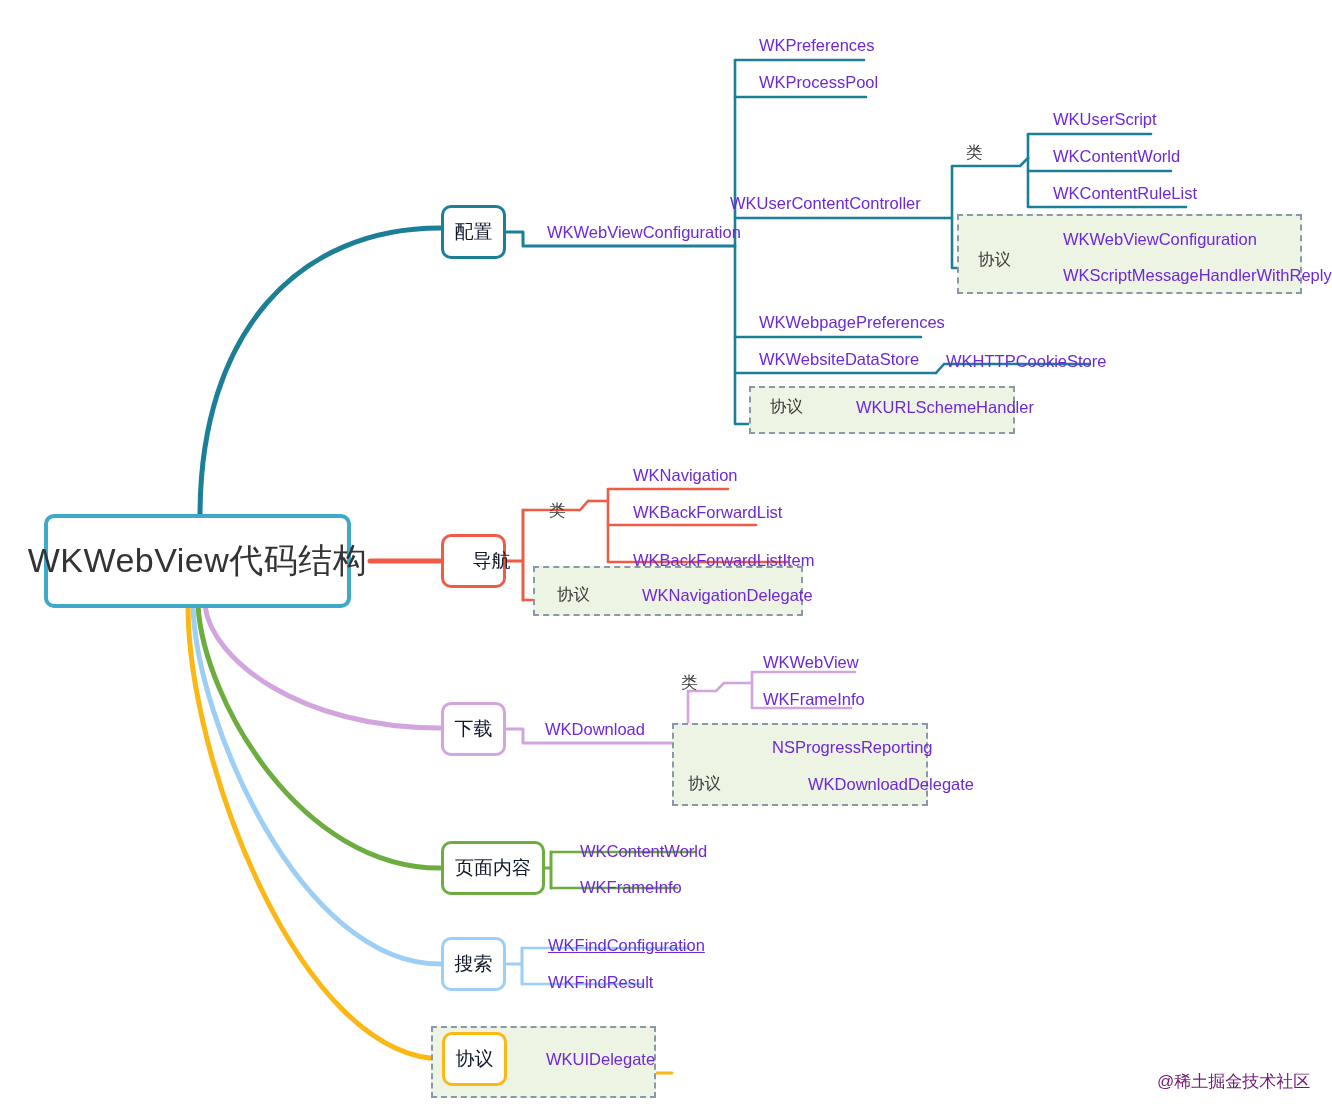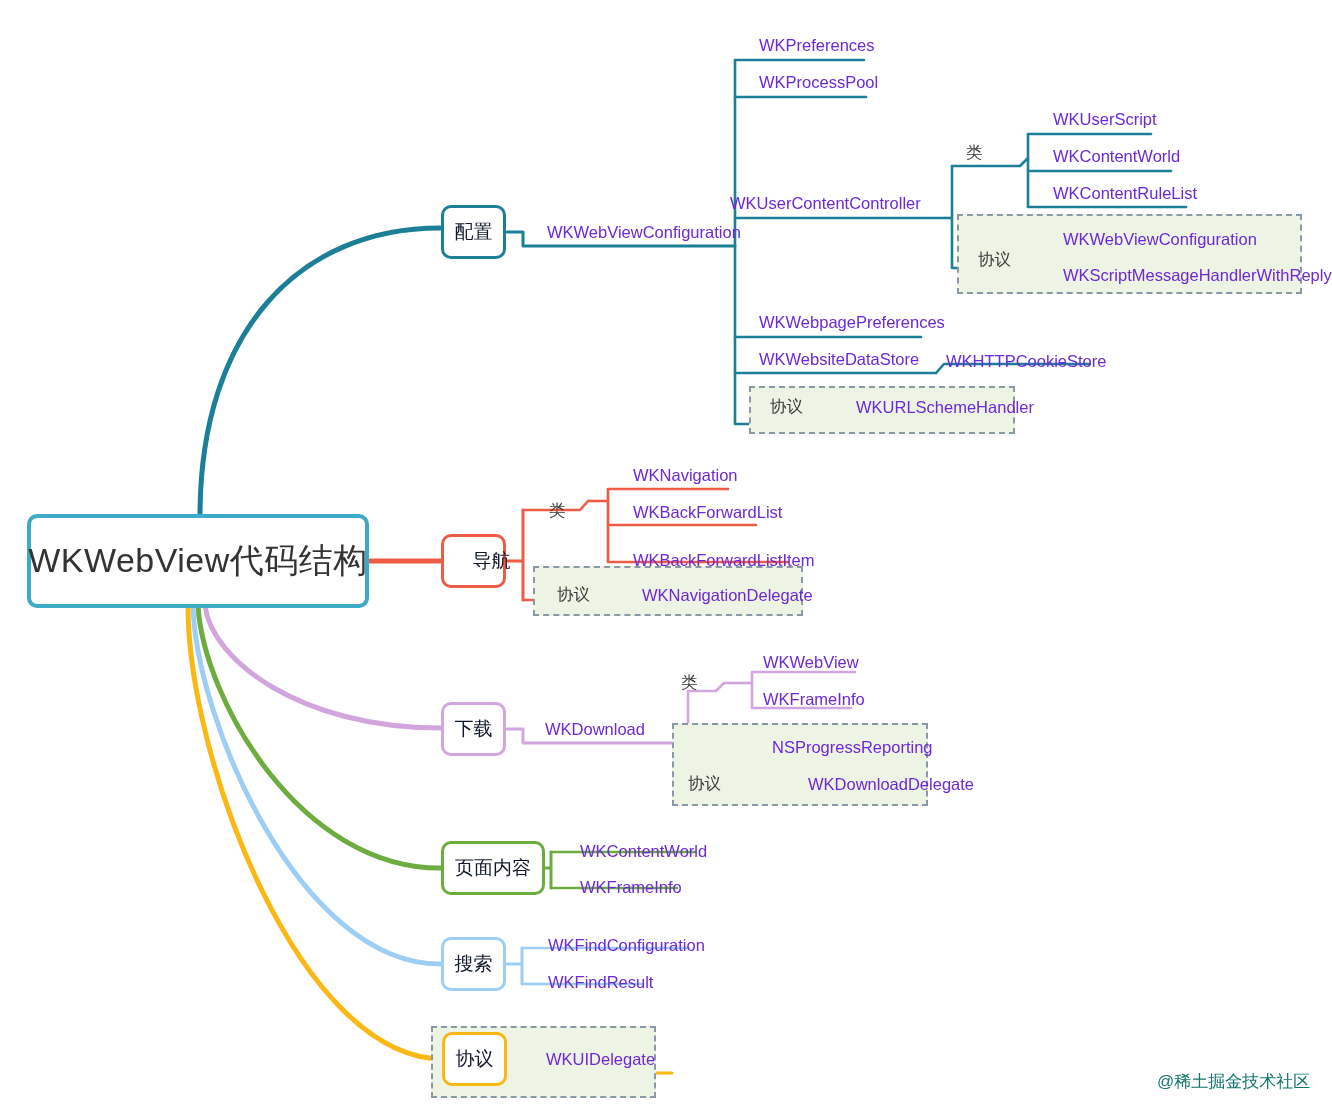--- a/index.html
+++ b/index.html
@@ -69,21 +69,21 @@
   .group-box {
     position: absolute;
     box-sizing: border-box;
     border: 2px dashed #8A99A8;
     background: #EEF4E3;
   }
   
   .watermark {
     position: absolute;
     font-size: 17px;
-    color: #0f766e;
+    color: #701a75;
     white-space: nowrap;
     text-align: center;
   }
 </style>
 </head>
 <body>
 
 <div id="canvas">
 
   <svg id="wires" viewBox="0 0 1332 1116">
@@ -160,21 +160,21 @@
     <path d="M 188 606 C 188 760 300 1059 443 1059" fill="none" stroke="#FBB713" stroke-width="5" stroke-linecap="round"></path>
     <path d="M 507 1059 L 521 1059 L 521 1073 L 672 1073" fill="none" stroke="#FBB713" stroke-width="3" stroke-linecap="round" stroke-linejoin="round"></path>
   </svg>
 
   <div class="group-box" style="left:957px; top:214px; width:345px; height:80px;"></div>
   <div class="group-box" style="left:749px; top:386px; width:266px; height:48px;"></div>
   <div class="group-box" style="left:533px; top:566px; width:270px; height:50px;"></div>
   <div class="group-box" style="left:672px; top:723px; width:256px; height:83px;"></div>
   <div class="group-box" style="left:431px; top:1026px; width:225px; height:72px;"></div>
 
-  <div class="node root" style="left:27px; top:514px; width:342px; height:94px;justify-content:center;">
+  <div class="node root" style="left:44px; top:514px; width:307px; height:94px;justify-content:center;">
     <span>WKWebView代码结构</span>
   </div>
 
   <div class="node branch" style="left:441px; top:205px; width:65px; height:54px; border-color:#1B7F97;">
     <span>配置</span>
   </div>
 
   <div class="node branch" style="left:441px; top:534px; width:65px; height:54px; border-color:#EE5C45;padding-left:36px;">
     <span>导航</span>
   </div>
@@ -227,20 +227,20 @@
   <div class="tag" style="left:681px; top:674px;">类</div>
   <div class="leaf" style="left:763px; top:654px;">WKWebView</div>
   <div class="leaf" style="left:763px; top:691px;">WKFrameInfo</div>
   <div class="tag" style="left:688px; top:775px;">协议</div>
   <div class="leaf" style="left:772px; top:739px;">NSProgressReporting</div>
   <div class="leaf" style="left:772px; top:776px;margin-left:36px;">WKDownloadDelegate</div>
 
   <div class="leaf" style="left:580px; top:843px;">WKContentWorld</div>
   <div class="leaf" style="left:580px; top:879px;">WKFrameInfo</div>
 
-  <div class="leaf" style="left:548px; top:937px;">WKFindConfiguration</div>
+  <div class="leaf" style="left:548px; top:937px;text-decoration:underline;">WKFindConfiguration</div>
   <div class="leaf" style="left:548px; top:974px;">WKFindResult</div>
 
   <div class="leaf" style="left:546px; top:1051px;">WKUIDelegate</div>
 
   <div class="watermark" style="left:1157px; top:1070px;">@稀土掘金技术社区</div>
 
 </div>
 
 </body></html>

